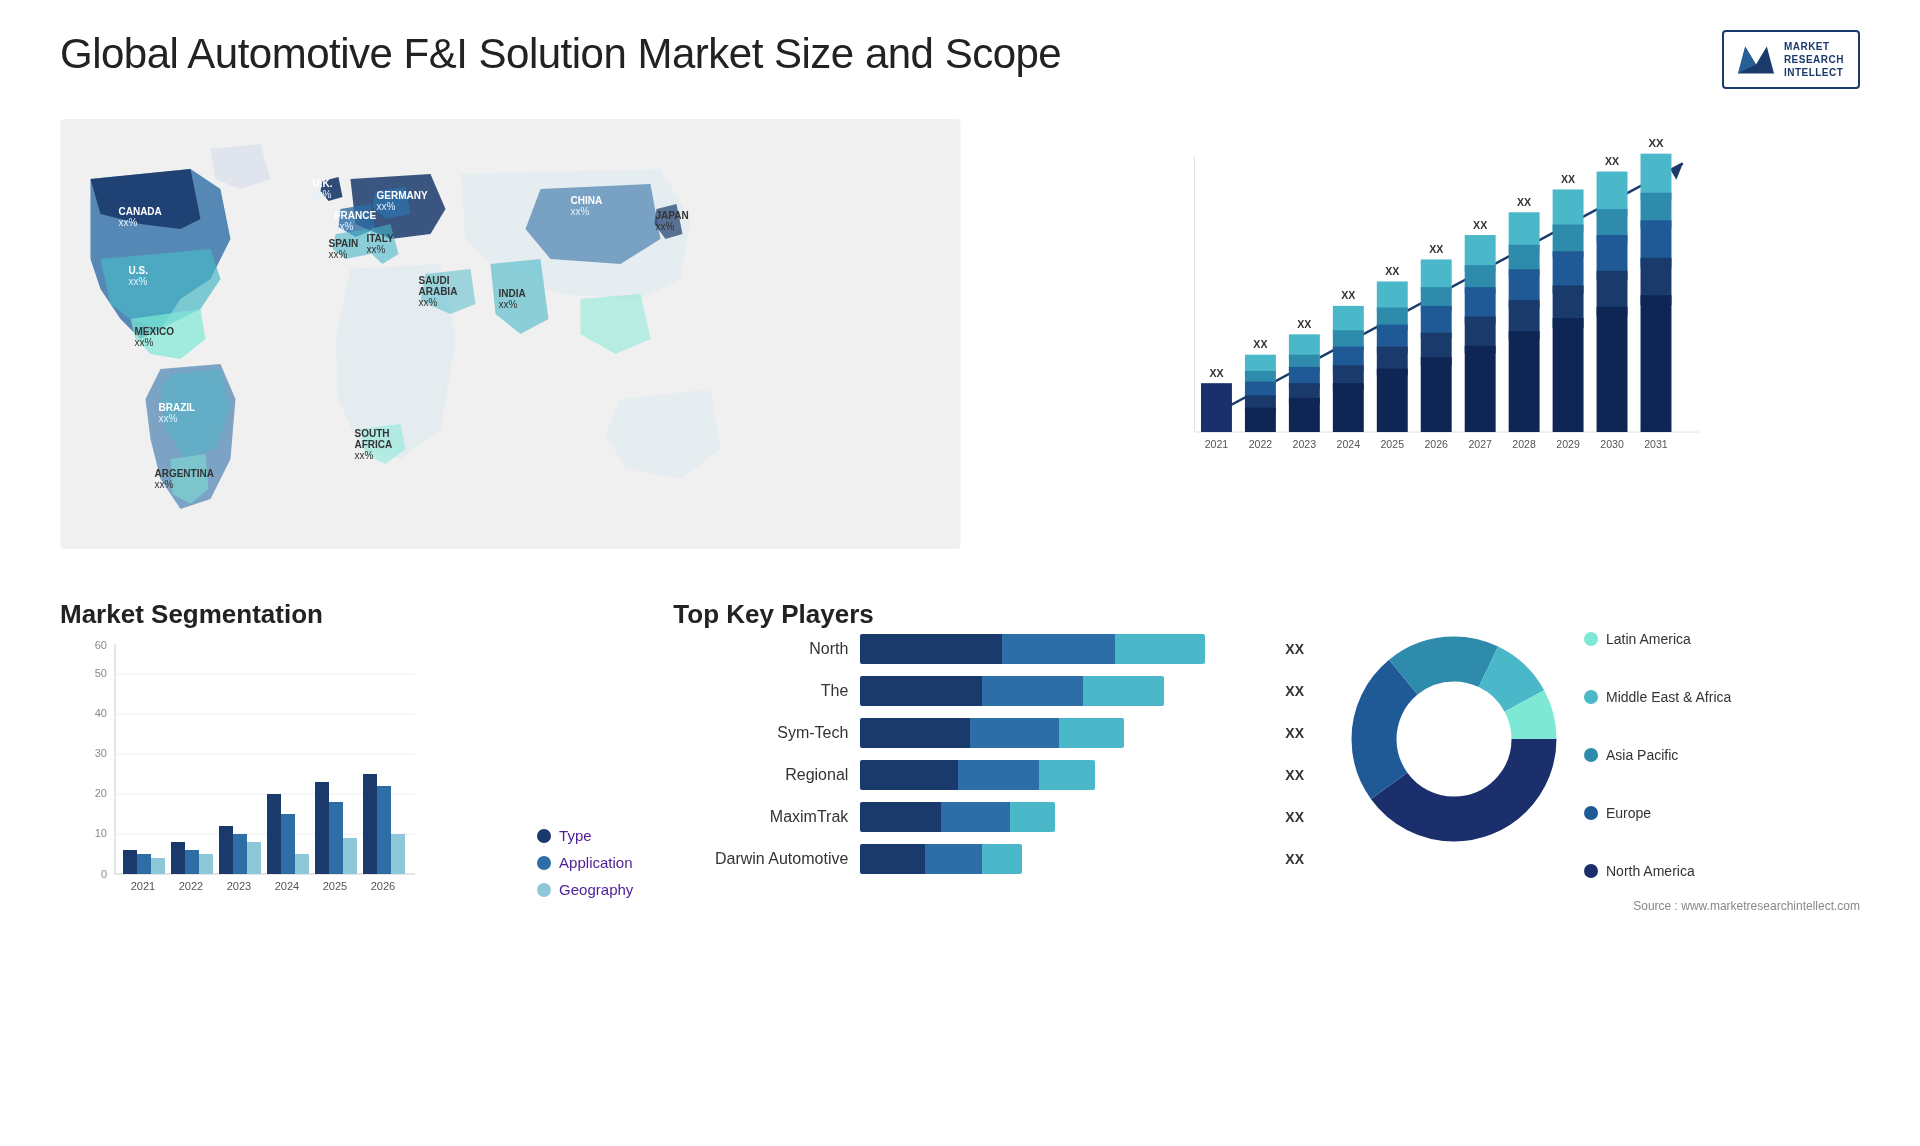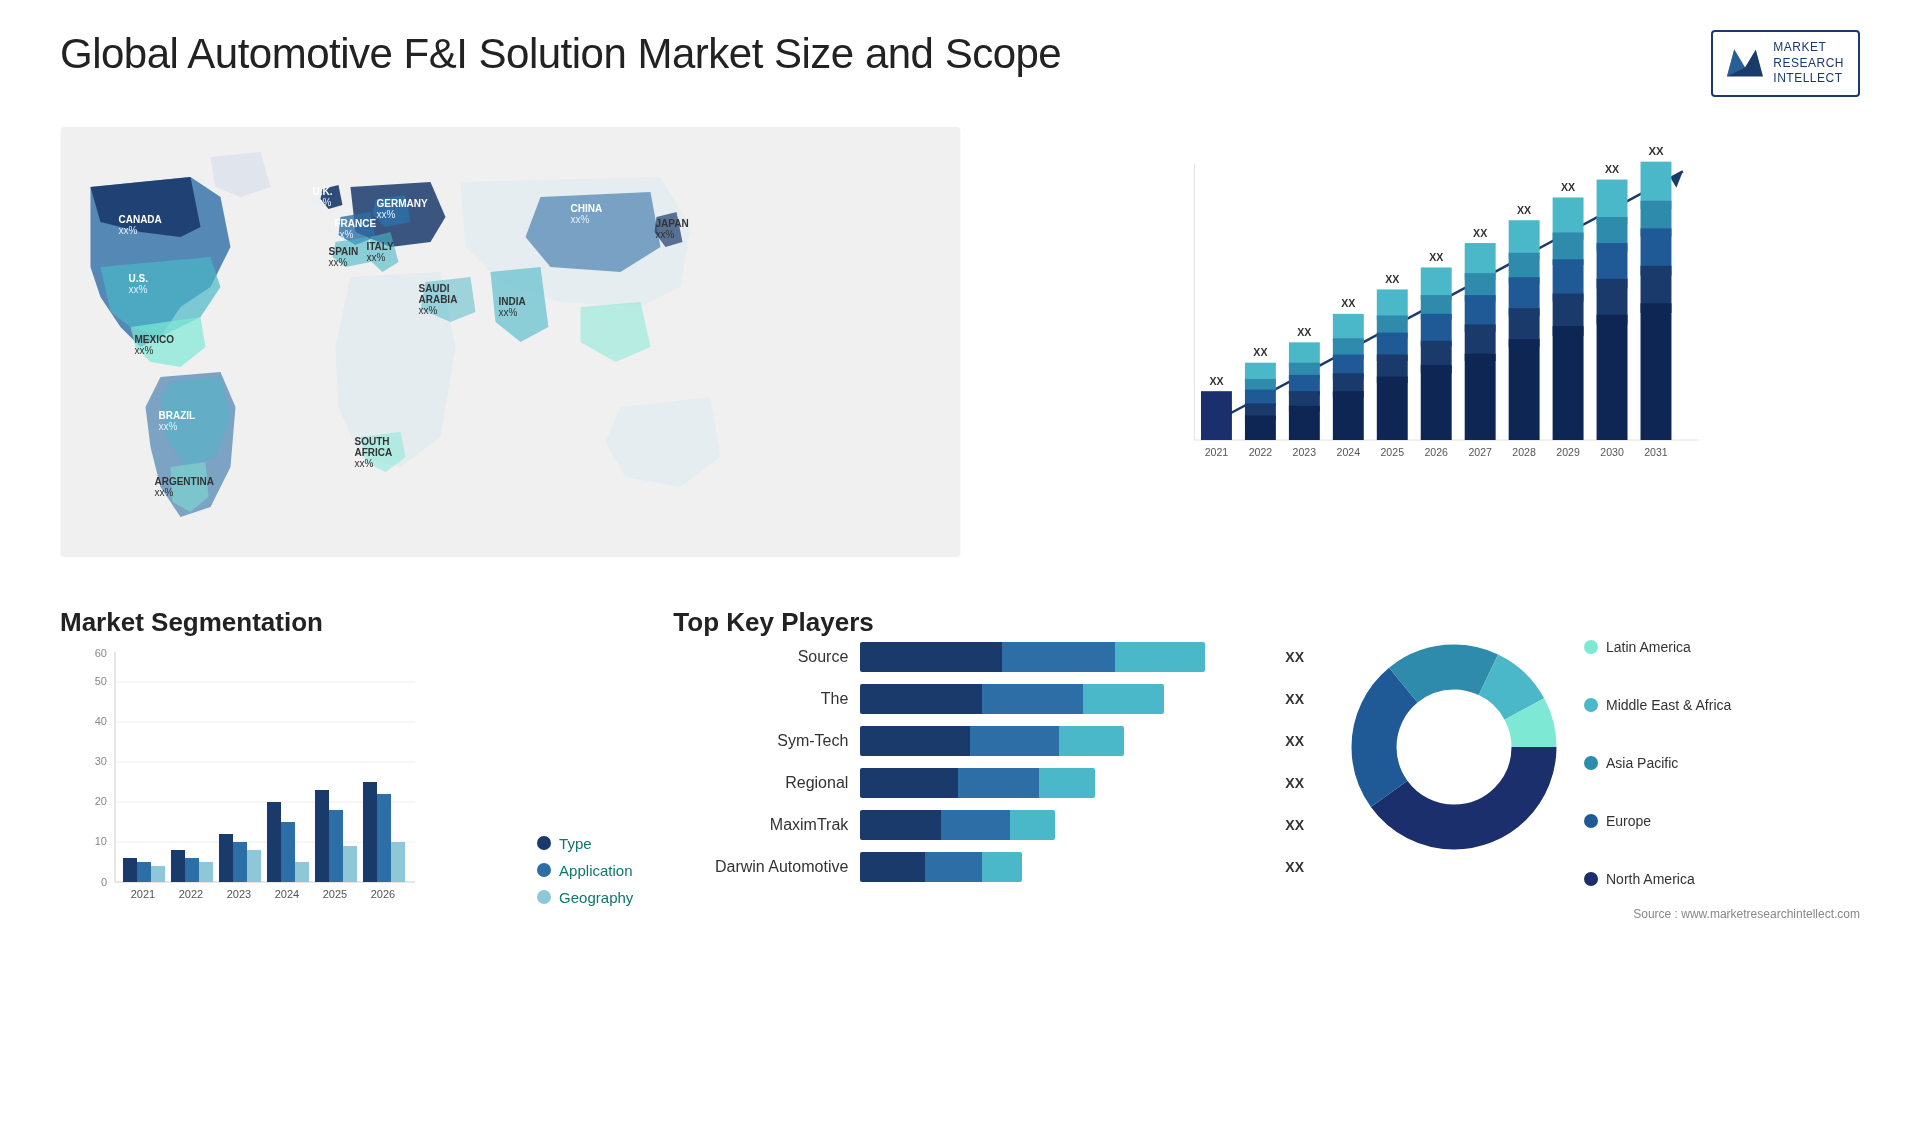--- a/index.html
+++ b/index.html
@@ -35,22 +35,22 @@
       gap: 10px;
       border: 2px solid #1a3a6b;
       padding: 8px 14px;
       border-radius: 4px;
     }
     .logo-icon {
       width: 36px;
       height: 36px;
     }
     .logo-text {
-      font-size: 12px;
-      font-weight: 400;
+      font-size: 10px;
+      font-weight: 700;
       color: #1a3a6b;
       line-height: 1.3;
       text-transform: uppercase;
       letter-spacing: 0.5px;
     }
 
     
     .top-section {
       display: flex;
       gap: 40px;
@@ -102,21 +102,21 @@
       display: flex;
       flex-direction: column;
       gap: 10px;
       padding-bottom: 40px;
     }
     .legend-item {
       display: flex;
       align-items: center;
       gap: 8px;
       font-size: 15px;
-      color: #0f766e;
+      color: #4c1d95;
     }
     .legend-dot {
       width: 14px;
       height: 14px;
       border-radius: 50%;
       flex-shrink: 0;
     }
 
     
     .players-section {
@@ -509,21 +509,21 @@
           </div>
         </div>
       </div>
     </div>
 
     <div class="players-section">
       <div class="section-title">Top Key Players</div>
       <div class="players-list">
 
         <div class="player-row">
-          <div class="player-name">Source</div>
+          <div class="player-name">North</div>
           <div class="player-bar-container">
             <div class="player-bar" style="width:85%">
               <div class="bar-seg-dark" style="flex:35"></div>
               <div class="bar-seg-mid" style="flex:28"></div>
               <div class="bar-seg-light" style="flex:22"></div>
             </div>
           </div>
           <span class="player-value">XX</span>
         </div>
 

